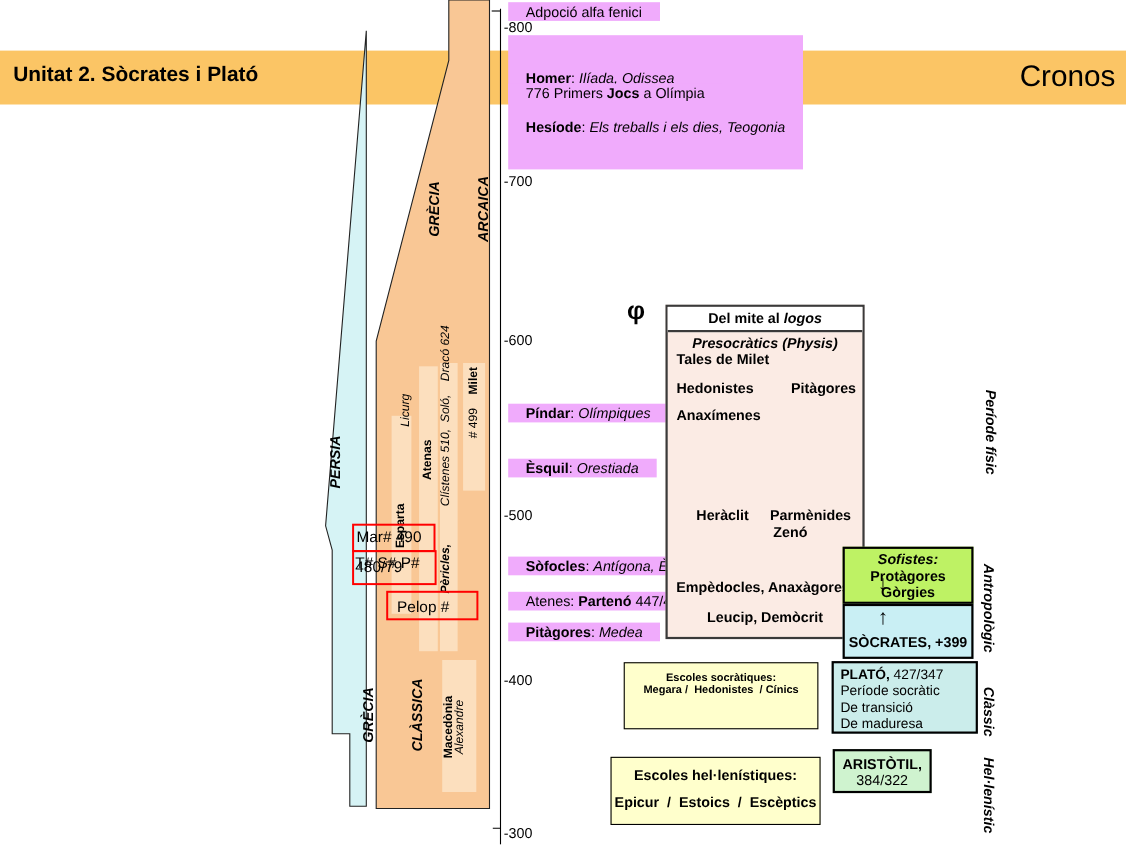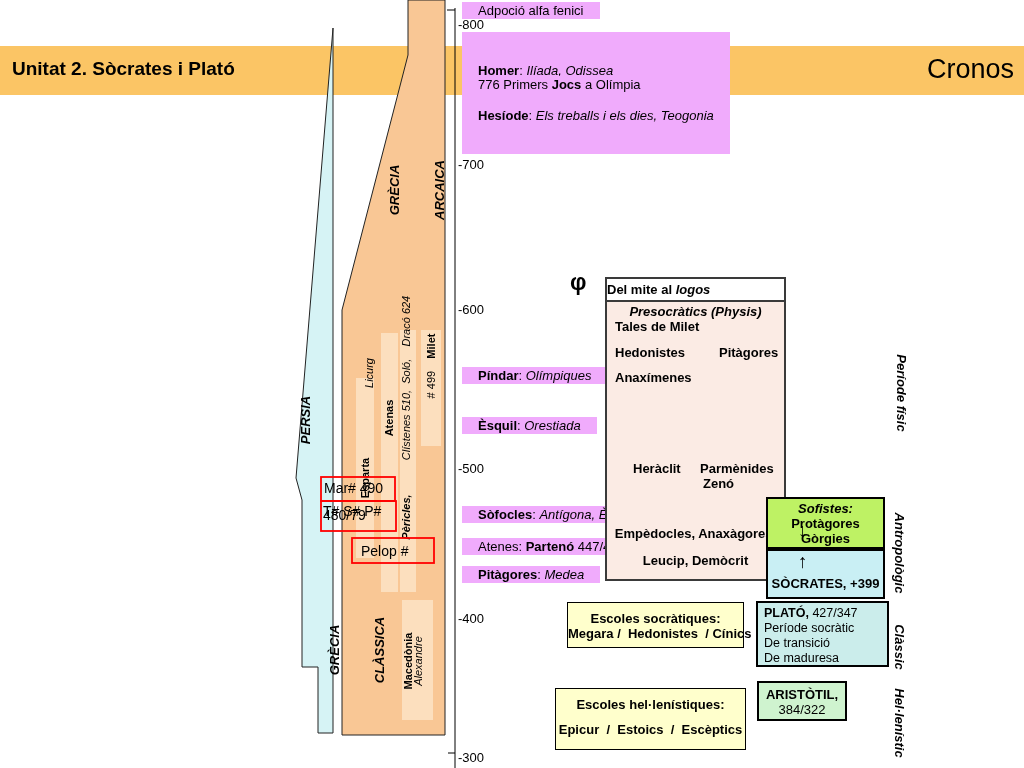--- a/index.html
+++ b/index.html
@@ -21,27 +21,27 @@
   .rot{position:absolute;z-index:2;transform:translate(-50%,-50%) rotate(-90deg);
        white-space:pre;line-height:13px;}
   .rotcw{position:absolute;z-index:2;transform:translate(-50%,-50%) rotate(90deg);
        white-space:pre;}
   .small{font-size:11px;}
   .reg{font-size:13px;font-weight:bold;font-style:italic;text-align:center;line-height:15px;}
   .warstxt{z-index:3;font-size:14px;white-space:pre;}
   
   .box{position:absolute;z-index:3;box-sizing:border-box;}
   .mite{left:605px;top:277px;width:181px;height:304px;border:2px solid #3a3a3a;background:#FBEBE4;}
-  .mite-head{height:21px;background:#fff;border-bottom:2px solid #3a3a3a;text-align:left;
+  .mite-head{height:21px;background:#fff;border-bottom:2px solid #3a3a3a;text-align:center;
              font-size:13px;font-weight:bold;line-height:21px;}
   .mite-body{position:relative;width:100%;height:calc(100% - 23px);font-size:13px;font-weight:bold;}
   .sofistes{left:766px;top:497px;width:119px;height:52px;background:#bef264;border:2px solid #000;z-index:4;}
   .socrates{left:766px;top:549px;width:119px;height:50px;background:#C9EFF4;border:2px solid #000;z-index:4;}
-  .esc1{left:567px;top:602px;width:177px;height:46px;background:#FFFFCC;border:1.5px solid #000;
-        text-align:center;font-size:13px;font-weight:bold;}
+  .esc1{left:567px;top:602px;width:177px;height:61px;background:#FFFFCC;border:1.5px solid #000;
+        text-align:center;font-size:10px;font-weight:bold;}
   .plato{left:756px;top:601px;width:133px;height:66px;background:#CBEDEB;border:2px solid #000;
          font-size:12.5px;line-height:15px;padding:3px 6px;overflow:hidden;}
   .arist{left:757px;top:681px;width:90px;height:40px;background:#CFF3CF;border:2px solid #000;
          text-align:center;font-size:13px;padding-top:4px;}
   .esc2{left:555px;top:688px;width:191px;height:62px;background:#FFFFCC;border:1.5px solid #000;
         text-align:center;font-size:13px;font-weight:bold;}
   .arrow{position:absolute;font-size:19px;font-weight:bold;line-height:19px;}
   .phi{left:570px;top:269px;font-size:23px;font-weight:bold;z-index:2;}
 </style>
 </head>

